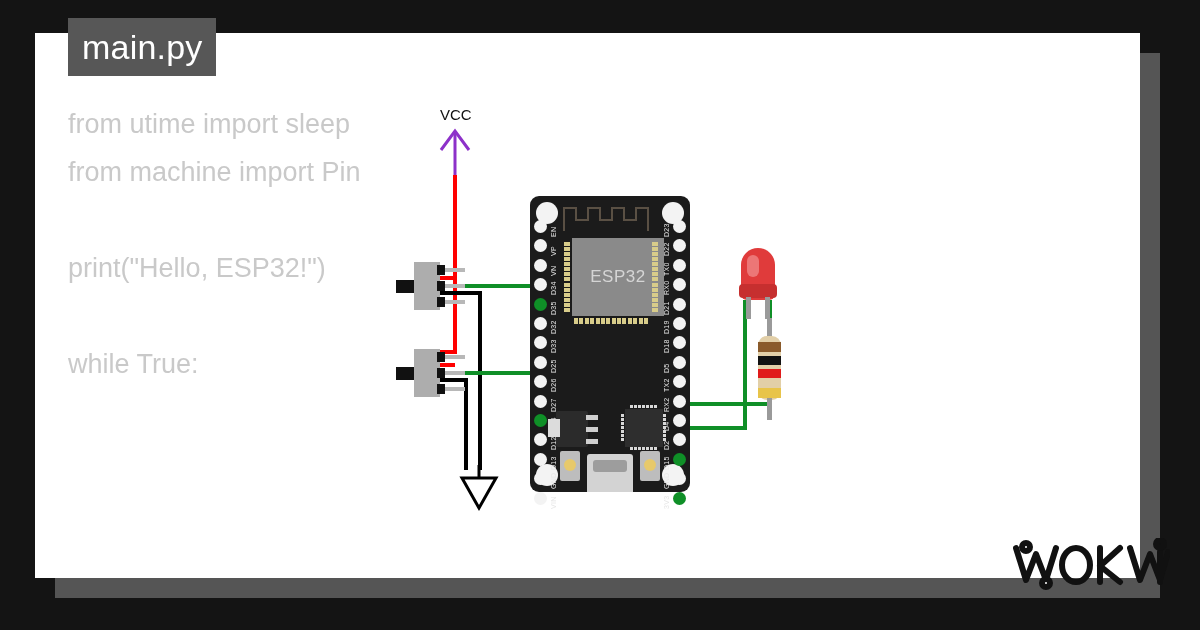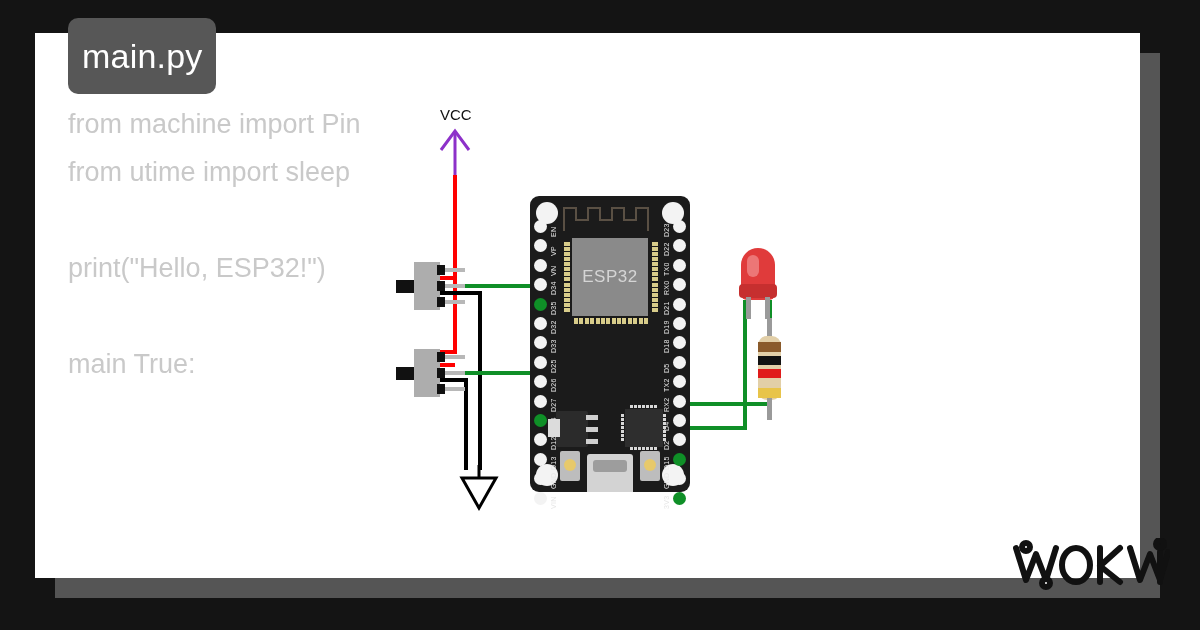--- a/index.html
+++ b/index.html
@@ -21,24 +21,23 @@
     background:#ffffff;
     overflow:hidden;
   }
 
   
   .file-tab{
     position:absolute;left:68px;top:18px;
     background:#575757;
     color:#ffffff;
     font-size:34px;line-height:50px;
-    padding:13px 14px;
+    padding:4px 14px;
     letter-spacing:.2px;
     z-index:40;
-    border-radius:10px;
   }
 
   
   .code{
     position:absolute;left:68px;top:100px;
     font-size:27px;line-height:48px;
     color:#c9c9c9;
     white-space:pre;
     z-index:5;
   }
@@ -48,21 +47,21 @@
   .diagram{position:absolute;left:0;top:0;width:1200px;height:630px;z-index:20;pointer-events:none;}
 
   
   .board{
     position:absolute;left:530px;top:196px;width:160px;height:296px;
     background:#1b1b1b;border-radius:9px;z-index:25;
   }
   .board-mount{position:absolute;width:22px;height:22px;border-radius:50%;background:#f3f3f3;}
   .antenna{position:absolute;left:32px;top:8px;width:96px;height:28px;}
   .chip{
-    position:absolute;left:42px;top:42px;width:76px;height:78px;
+    position:absolute;left:42px;top:42px;width:92px;height:78px;
     background:#8a8a8a;
   }
   .chip span{
     display:block;text-align:center;color:#d5d5d5;
     font-size:17px;line-height:78px;letter-spacing:.5px;
   }
   .pad-col{position:absolute;display:flex;flex-direction:column;justify-content:space-between;}
   .pad{width:6px;height:4px;background:#d8cc8a;}
   .pad-row{position:absolute;display:flex;justify-content:space-between;}
   .pad-row .pad{width:4px;height:6px;}
@@ -114,21 +113,21 @@
   .vcc-label{position:absolute;left:440px;top:106px;font-size:15px;color:#111;z-index:30;}
 </style>
 </head>
 <body>
 
 <div id="root">
 
   <div class="card-shadow"></div>
   <div class="card"></div>
 
-  <div class="code" id="code-block"><div>from machine import Pin</div><div>from utime import sleep</div><div></div><div>print("Hello, ESP32!")</div><div></div><div>main True:</div></div>
+  <div class="code" id="code-block"><div>from utime import sleep</div><div>from machine import Pin</div><div></div><div>print("Hello, ESP32!")</div><div></div><div>while True:</div></div>
 
   <div class="file-tab">main.py</div>
 
   <svg class="diagram" viewBox="0 0 1200 630">
 
     <g>
       <line x1="455" y1="175" x2="455" y2="132" stroke="#8d31c9" stroke-width="3"></line>
       <polyline points="441,150 455,131 469,150" fill="none" stroke="#8d31c9" stroke-width="3"></polyline>
     </g>
 

